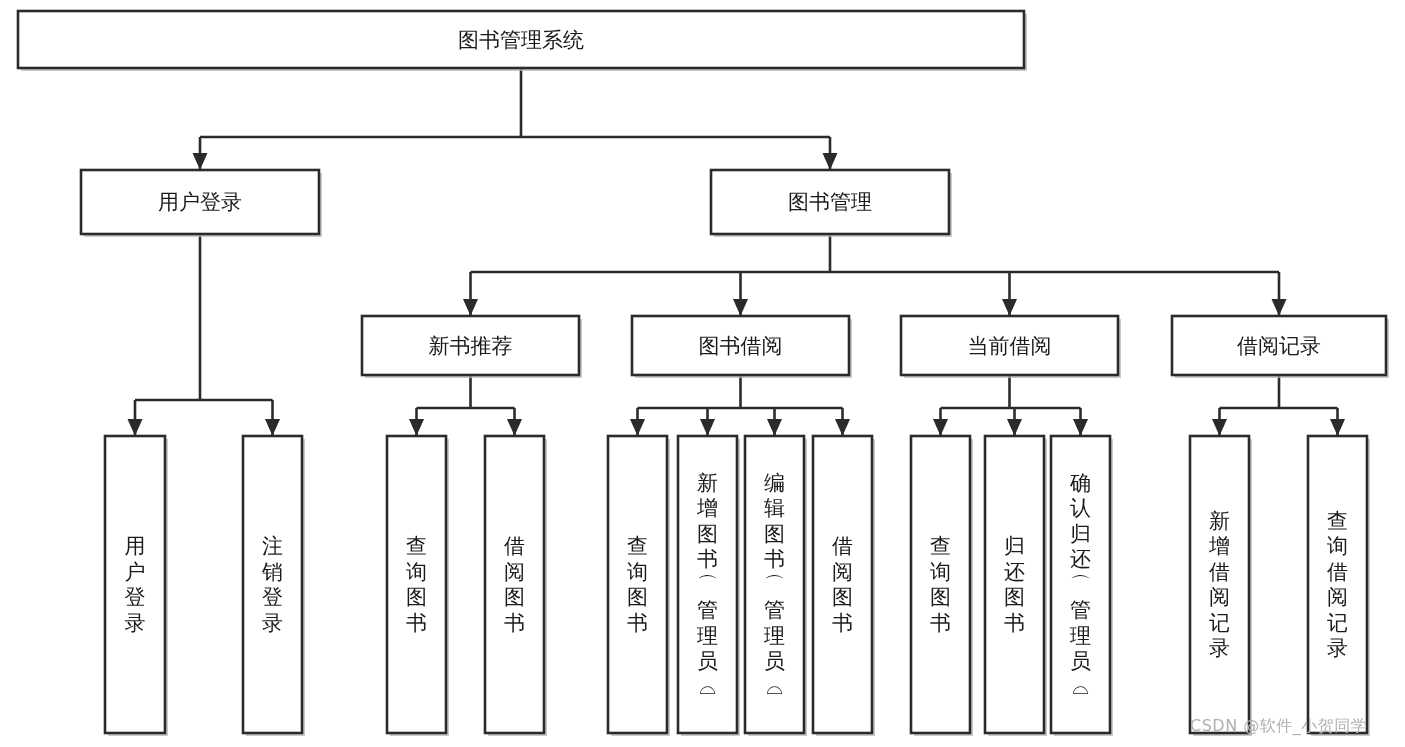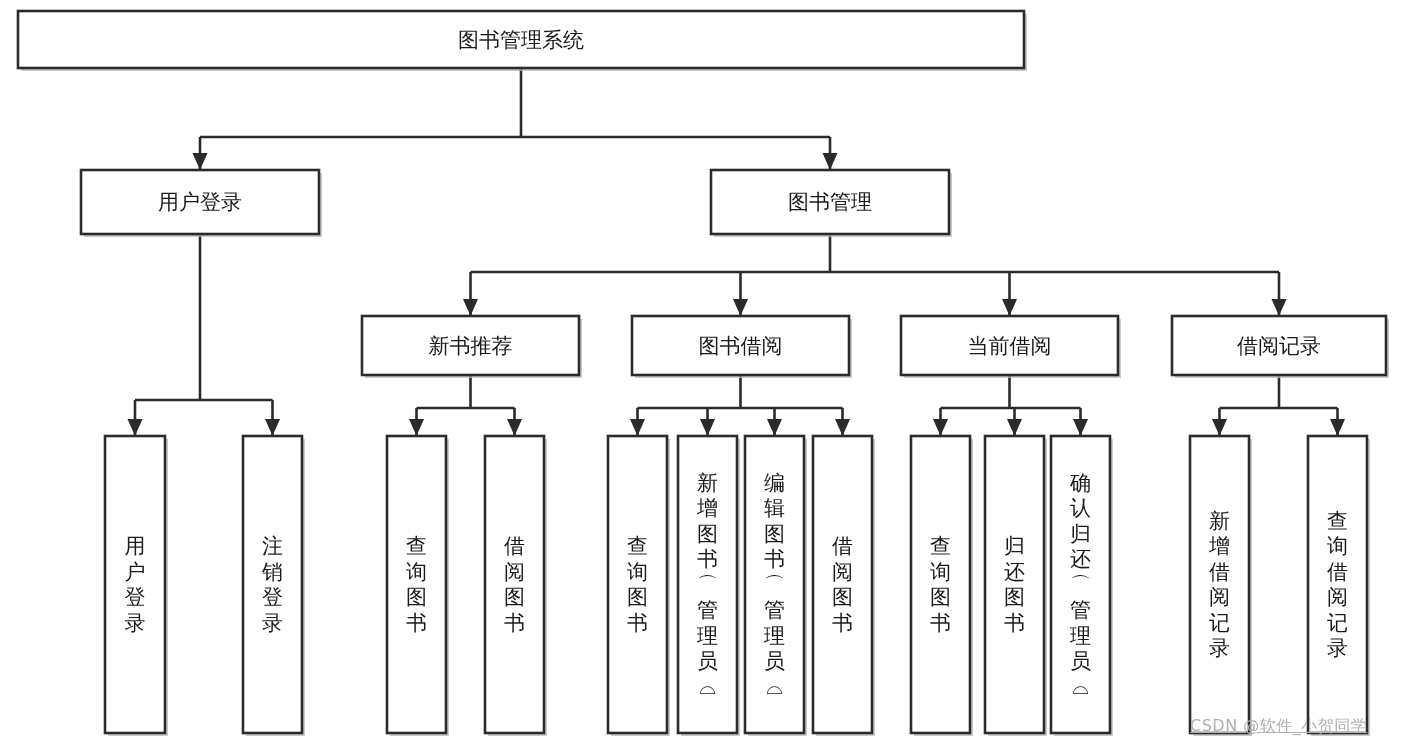--- a/index.html
+++ b/index.html
@@ -62,21 +62,20 @@
     text-anchor: middle;
   }
   .watermark-text {
     position: absolute;
     font-family: "DejaVu Sans", "Liberation Sans", sans-serif;
     font-size: 16px;
     color: #b0b0b0;
     white-space: nowrap;
     letter-spacing: 0.5px;
     user-select: none;
-    text-decoration: underline;
   }
 </style>
 </head>
 <body>
 
 <div id="diagram-root">
 
   <svg class="diagram-canvas" viewBox="0 0 1405 747" xmlns="http://www.w3.org/2000/svg">
     <g id="layer-connectors">
         <g>

